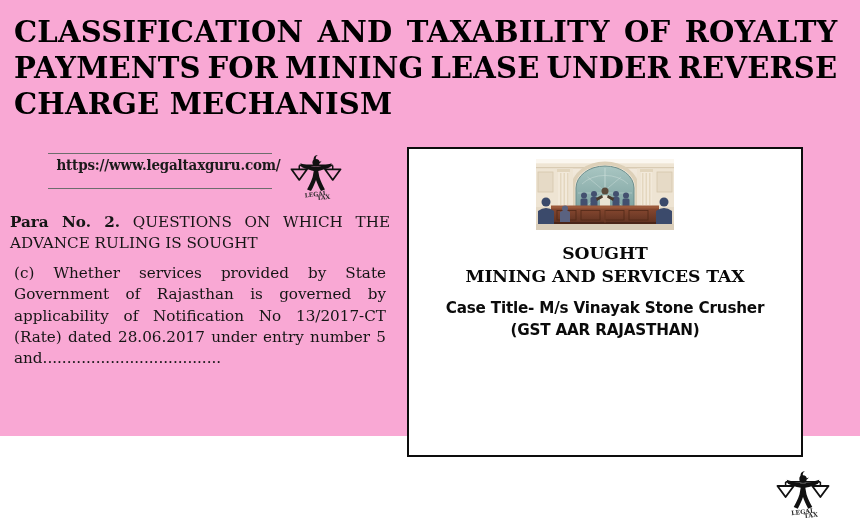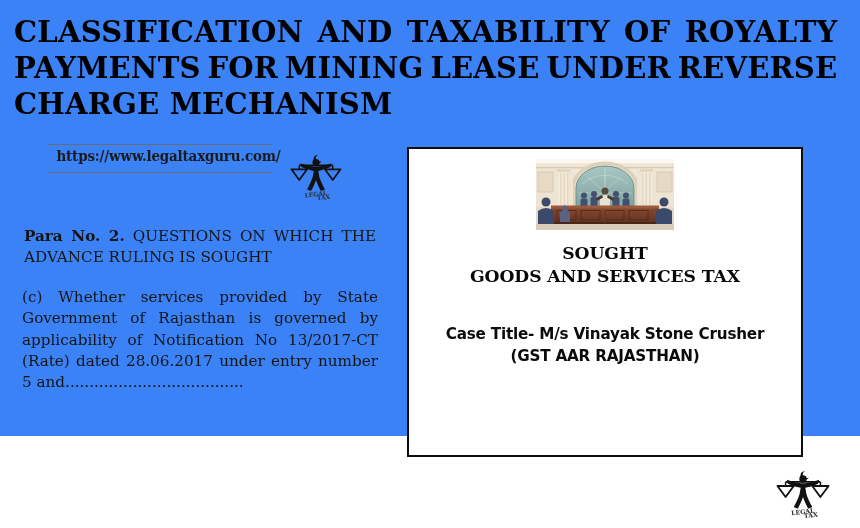--- a/index.html
+++ b/index.html
@@ -15,21 +15,21 @@
     font-family: "Liberation Serif", "DejaVu Serif", serif;
     color: #111111;
     position: relative;
   }
 
   .slide {
     position: absolute;
     left: 0; top: 0;
     width: 860px;
     height: 436px;
-    background: #3b82f6;
+    background: #f9a8d4;
   }
 
   
   .title-block {
     position: absolute;
     left: 14px;
     top: 14px;
     width: 836px;
   }
   .title-line {
@@ -48,25 +48,25 @@
   .title-line.last {
     display: block;
     white-space: nowrap;
   }
   .title-line > span { display: inline-block; }
 
   
   .url-strip {
     position: absolute;
     left: 48px;
-    top: 144px;
+    top: 153px;
     width: 224px;
     border-top: 1.6px solid #6d6d6d;
     border-bottom: 1.6px solid #6d6d6d;
-    padding: 2px 0 7px 0;
+    padding: 2px 0 14px 0;
     text-align: right;
   }
   .url-text {
     font-family: "DejaVu Serif", "Liberation Serif", serif;
     font-weight: 700;
     font-size: 14.5px;
     line-height: 18px;
     color: #1b1b1b;
     letter-spacing: -0.2px;
     transform: scaleX(0.93);
@@ -92,22 +92,22 @@
     top: 208px;
     width: 388px;
     font-family: "DejaVu Serif", "Liberation Serif", serif;
     font-size: 15.2px;
     line-height: 21.4px;
     color: #151515;
     text-align: justify;
     text-justify: inter-word;
   }
   .para b { font-weight: 700; }
-  .para .p1 { margin: 18px; }
-  .para .p2 { margin: 16px; }
+  .para .p1 { margin: 4px; }
+  .para .p2 { margin: 8px; }
 
   
   .panel {
     position: absolute;
     left: 407px;
     top: 147px;
     width: 396px;
     height: 310px;
     border: 2.4px solid #0d0d0d;
     background: #ffffff;
@@ -145,21 +145,21 @@
     color: #080808;
     margin: 1px 8px 0 8px;
     letter-spacing: -0.1px;
   }
   .panel-case {
     font-family: "DejaVu Sans", "Liberation Sans", sans-serif;
     font-weight: 700;
     font-size: 15.2px;
     line-height: 22px;
     color: #0b0b0b;
-    margin: 36px 10px 0 10px;
+    margin: 10px 10px 0 10px;
     letter-spacing: -0.2px;
   }
   .panel-case .l2 { display: block; }
 </style>
 </head>
 <body>
 
 <div class="slide">
 
   <div class="title-block">
@@ -303,21 +303,21 @@
           <circle cx="58" cy="99" r="6"></circle>
           <path d="M48 126 L48 106 Q58 99 68 106 L68 126 Z"></path>
         </g>
 
         <rect x="0" y="130" width="276" height="12" fill="#d9cdb9"></rect>
       </svg>
 
       <div class="panel-heading">
         <span class="l2">SOUGHT</span>
       </div>
-      <div class="panel-subheading">GOODS AND SERVICES TAX</div>
+      <div class="panel-subheading">MINING AND SERVICES TAX</div>
 
       <div class="panel-case">
         <span>Case Title- M/s Vinayak Stone Crusher</span>
         <span class="l2">(GST AAR RAJASTHAN)</span>
       </div>
     </div>
   </div>
 
   <div class="logo bottom">
     <svg viewBox="0 0 100 86" xmlns="http://www.w3.org/2000/svg" aria-hidden="true">

